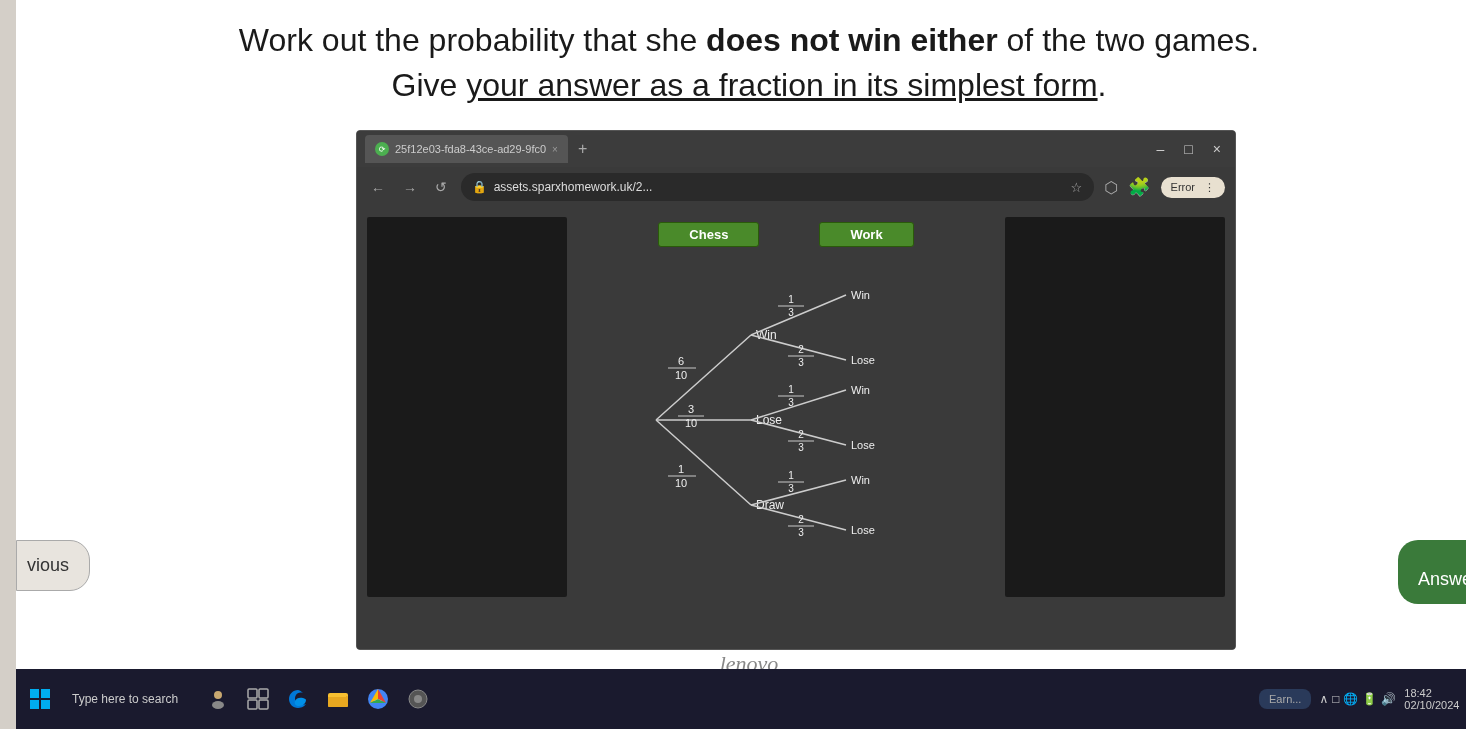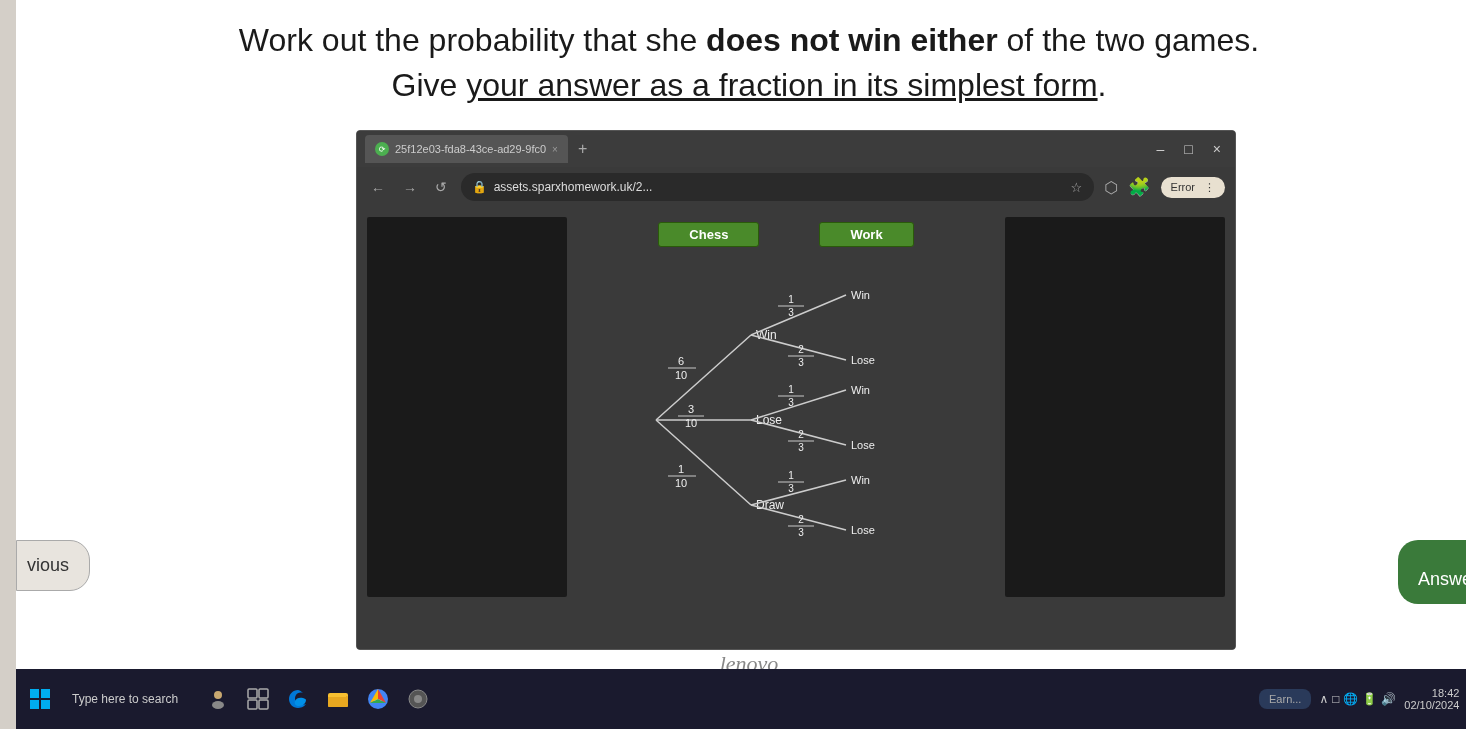--- a/index.html
+++ b/index.html
@@ -304,21 +304,21 @@
     .taskbar-right {
       margin-left: auto;
       display: flex;
       align-items: center;
       gap: 8px;
     }
 
     .taskbar-time {
       color: #ccc;
       font-size: 11px;
-      text-align: right;
+      text-align: left;
     }
 
     .system-icons {
       display: flex;
       gap: 4px;
       align-items: center;
     }
 
     .sys-icon {
       color: #ccc;

